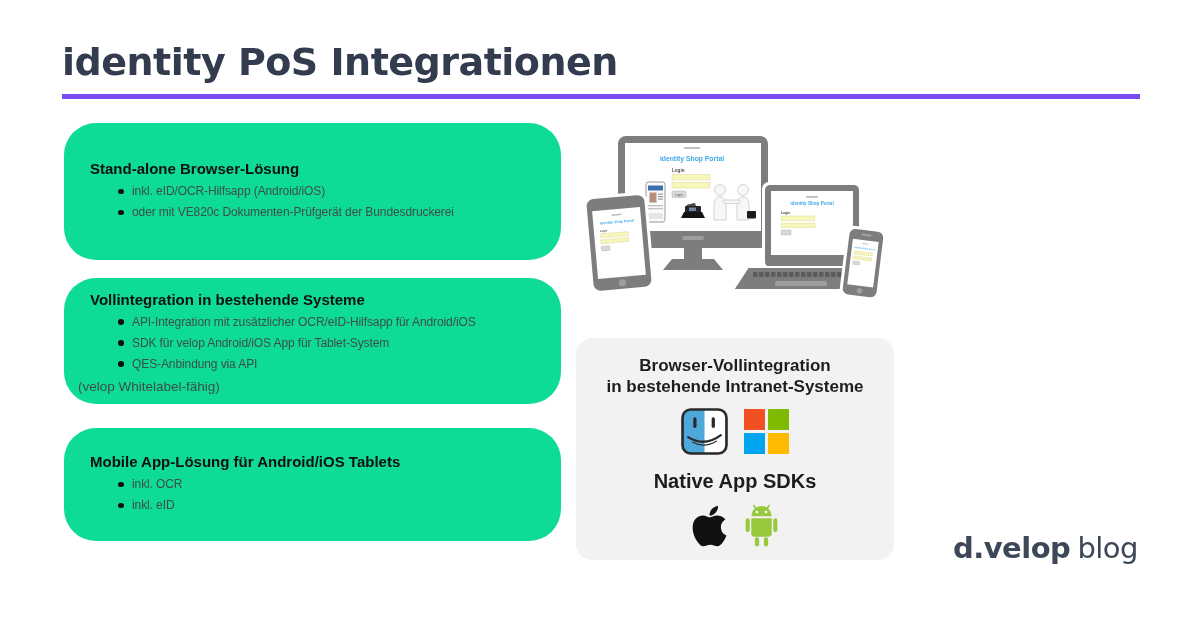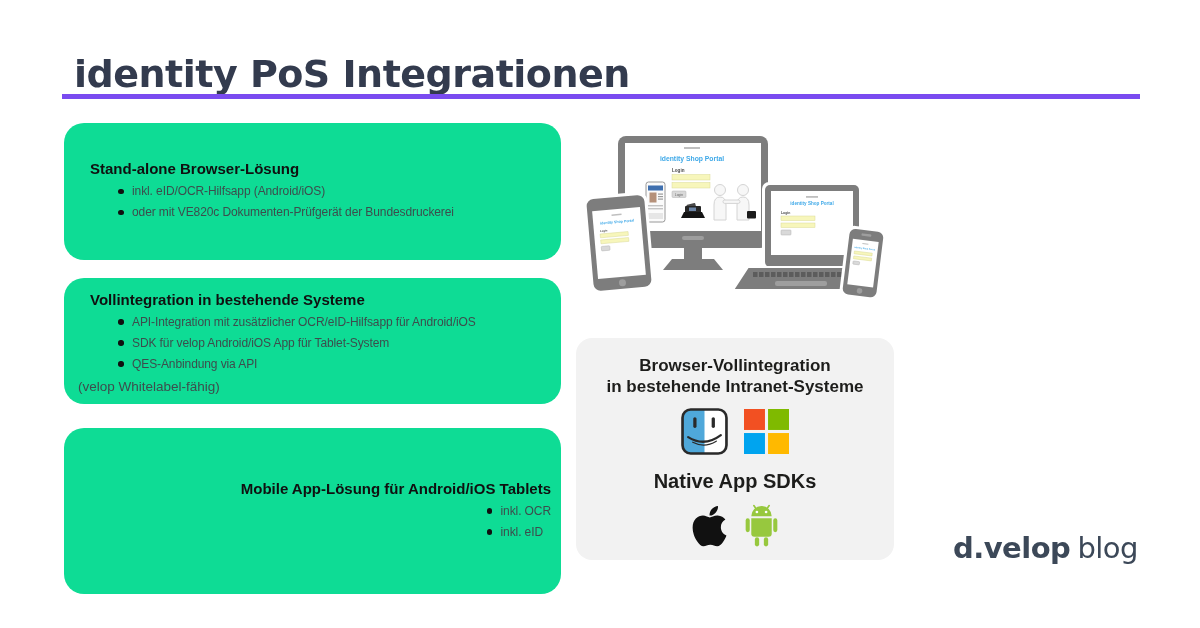--- a/index.html
+++ b/index.html
@@ -1,30 +1,30 @@
 <!DOCTYPE html>
 <html style="--title_ink: #333B4E; --accent_purple: #7A4BF0; --box_green: #0EDC95; --box_title_ink: #101010; --bullet_ink: #3D4D4D; --panel_bg: #F2F2F2; --panel_ink: #1D1D1B; --device_gray: #7D7D7D; --device_gray_light: #9E9E9E; --screen_blue: #3FA9E8; --input_yellow: #F7F6BB; --input_border: #DBDB96; --brand_ink: #3C4858; --ms_red: #F25022; --ms_green: #7FBA00; --ms_blue: #00A4EF; --ms_yellow: #FFB900; --android_green: #97C83E; --finder_blue: #4FA8DA; --apple_black: #111111;"><head>
 <meta charset="utf-8">
 <style>
   html,body{margin:0;padding:0;background:#ffffff;}
   .slide{position:relative;width:1200px;height:628px;background:#ffffff;overflow:hidden;
          font-family:"Liberation Sans","DejaVu Sans",sans-serif;}
 
   
-  .title{position:absolute;left:62px;top:40px;margin:12px;font-family:"DejaVu Sans",sans-serif;
+  .title{position:absolute;left:62px;top:40px;margin:0;font-family:"DejaVu Sans",sans-serif;
          font-size:38px;font-weight:bold;letter-spacing:-0.5px;color:var(--title_ink);}
   .rule{position:absolute;left:62px;top:94px;width:1078px;height:5px;background:var(--accent_purple);}
 
   
-  .gbox{position:absolute;left:64px;width:497px;background:var(--box_green);border-radius:20px;
+  .gbox{position:absolute;left:64px;width:497px;background:var(--box_green);border-radius:32px;
         display:flex;flex-direction:column;justify-content:center;box-sizing:border-box;
         padding:16px 10px 14px 26px;}
   .gbox.b1{top:123px;height:137px;}
   .gbox.b2{top:278px;height:126px;}
-  .gbox.b3{top:428px;height:166px;align-items:flex-end;}
+  .gbox.b3{top:428px;height:113px;}
   .gbox h2{margin:0 0 4px 0;font-size:15px;font-weight:bold;color:var(--box_title_ink);}
   .gbox ul{margin:2px 0 0 0;padding:0 0 0 28px;list-style:none;}
   .gbox li{position:relative;padding-left:14px;margin:0 0 5px 0;font-size:12px;line-height:16px;
            letter-spacing:-0.1px;color:var(--bullet_ink);white-space:nowrap;}
   .gbox li::before{content:"";position:absolute;left:0;top:5.5px;width:5.5px;height:5.5px;
            border-radius:50%;background:#101010;}
   .gbox .note{margin:2px 0 0 -12px;font-size:13.5px;color:var(--bullet_ink);}
 
   
   .panel{position:absolute;left:576px;top:338px;width:318px;height:222px;background:var(--panel_bg);

